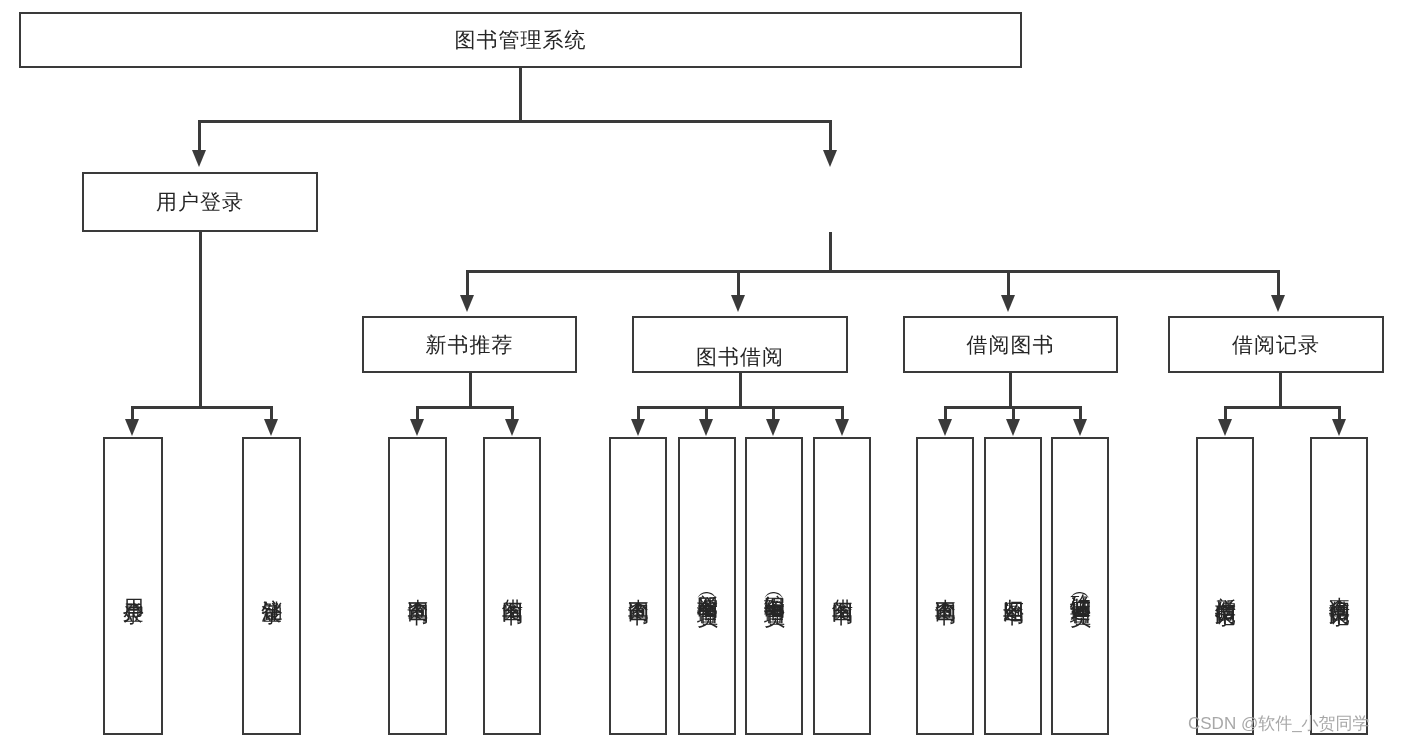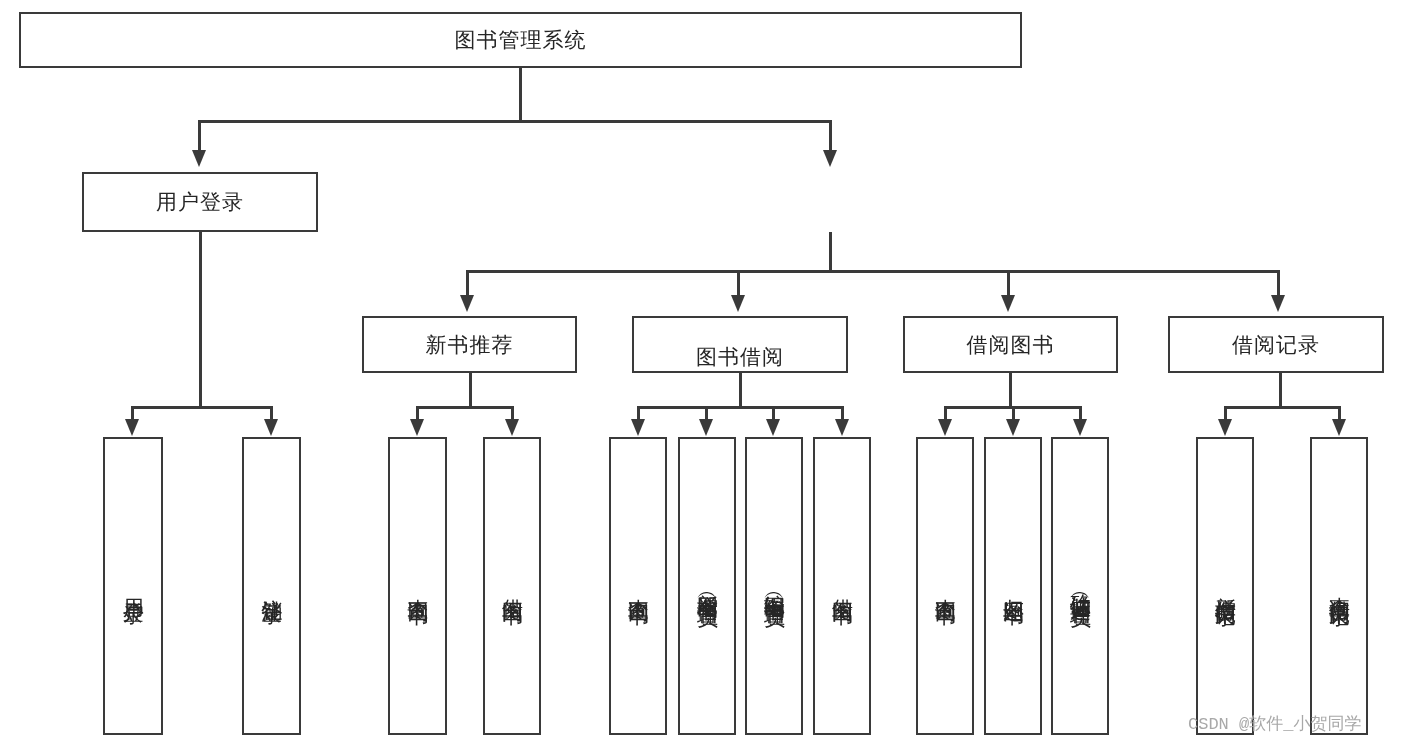--- a/index.html
+++ b/index.html
@@ -58,21 +58,21 @@
     border-right: 7.5px solid transparent;
     border-top: 17px solid #3a3a3a;
   }
   #watermark {
     position: absolute;
     left: 1188px;
     top: 712px;
     font-size: 17px;
     color: #a8a8a8;
     white-space: nowrap;
-    font-family: Liberation Mono, monospace;
+    font-family: Liberation Sans, sans-serif;
   }
 </style>
 </head>
 <body>
 
 <div id="canvas">
 
   <div class="node horiz" style="left:19px; top:12px; width:1003px; height:56px;">
     <span>图书管理系统</span>
   </div>

